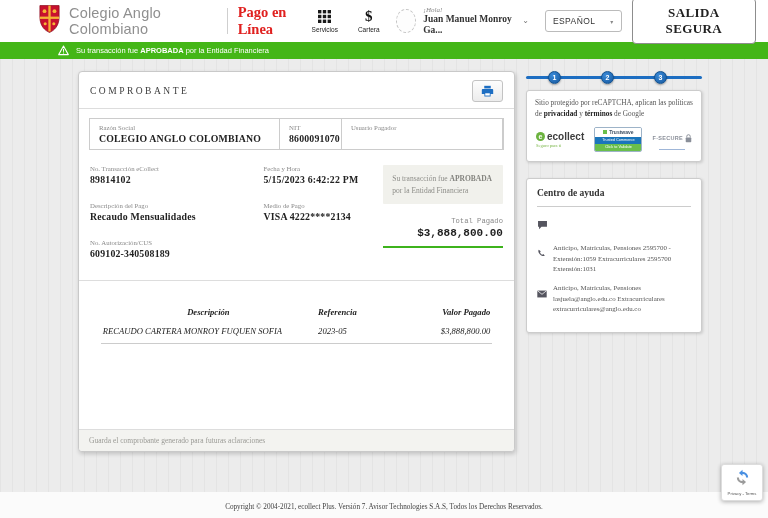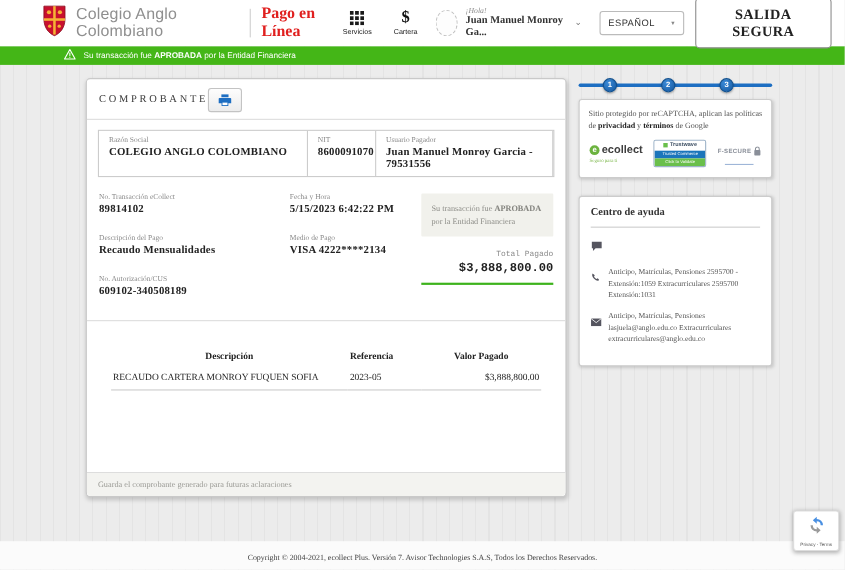--- a/index.html
+++ b/index.html
@@ -56,21 +56,21 @@
   .alert-text { font-size: 7.5px; font-family: "Liberation Sans", "DejaVu Sans", sans-serif; }
   .alert-text b { font-weight: bold; }
 
   
   .card {
     position: absolute; left: 78px; top: 71px; width: 437px; height: 381px;
     background: #fff; border: 1px solid #c9c9c9; border-radius: 4px;
     box-shadow: 1px 2px 4px rgba(0,0,0,.18);
     display: flex; flex-direction: column; z-index: 3;
   }
-  .card-header { display: flex; align-items: center; padding: 8px 11px 6px; }
+  .card-header { display: flex; align-items: center; justify-content: space-between; padding: 8px 11px 6px; }
   .card-title { font-size: 9.5px; letter-spacing: 2.5px; color: #3c3c3c; }
   .print-btn {
     width: 31px; height: 22px; border: 1px solid #c3c3c3; border-radius: 3px;
     background: linear-gradient(#fdfdfd, #ececec);
     display: flex; align-items: center; justify-content: center; cursor: pointer;
   }
   .divider-h { height: 1px; background: #ddd; }
 
   .info-box { margin: 9px 10px 6px; border: 1px solid #ccc; display: flex; }
   .info-cell { padding: 5px 9px; border-right: 1px solid #ccc; }
@@ -87,29 +87,29 @@
   .field { min-height: 37px; }
   .status-box {
     background: #f1f1ec; border-radius: 1px; padding: 8px 9px;
     font-size: 7.5px; color: #8d8d88; line-height: 1.55;
   }
   .status-box b { color: #84847f; }
   .total-wrap { margin-top: 13px; text-align: right; border-bottom: 2px solid #3db31c; padding-bottom: 7px; font-family: Liberation Mono, monospace; }
   .total-label { font-size: 7.2px; color: #8a8a8a; }
   .total-value { font-size: 11px; font-weight: bold; color: #1f1f1f; margin-top: 2px; }
 
-  .table-section { flex: 1; padding-top: 22px; }
+  .table-section { flex: 1; padding-top: 22px; font-style: italic; }
   .pay-table { width: 90%; margin: 0 auto; border-collapse: collapse; font-size: 8.6px; color: #222; }
   .pay-table th { font-weight: bold; padding: 4px 2px; }
   .pay-table .col-desc { width: 55%; }
   .pay-table .col-ref  { width: 17%; }
   .pay-table .col-val  { width: 28%; }
   th.h-desc { text-align: center; }
   th.h-ref  { text-align: left; }
-  th.h-val  { }
+  th.h-val  { text-align: right; }
   td.c-desc { text-align: left; }
   td.c-ref  { text-align: left; }
   td.c-val  { text-align: right; }
   .pay-table tr.data-row td { padding: 5px 2px 7px; border-bottom: 1px solid #ccc; }
   .pay-table tr.total-row td { padding: 6px 2px; font-weight: bold; }
   td.t-label { text-align: right; padding-right: 58px !important; }
 
   .card-note {
     background: #f3f3f0; border-top: 1px solid #ddd; border-radius: 0 0 4px 4px;
     padding: 6px 10px; font-size: 7.5px; color: #9a9a95;
@@ -262,21 +262,20 @@
     <div class="info-cell c1">
       <div class="f-label">Razón Social</div>
       <div class="f-value">COLEGIO ANGLO COLOMBIANO</div>
     </div>
     <div class="info-cell c2">
       <div class="f-label">NIT</div>
       <div class="f-value">8600091070</div>
     </div>
     <div class="info-cell c3">
       <div class="f-label">Usuario Pagador</div>
-      <div class="f-value">Juan Manuel Monroy Garcia - 79531556</div>
     </div>
   </div>
 
   <div class="details">
     <div class="det-col1">
       <div class="field">
         <div class="f-label">No. Transacción eCollect</div>
         <div class="f-value">89814102</div>
       </div>
       <div class="field">

